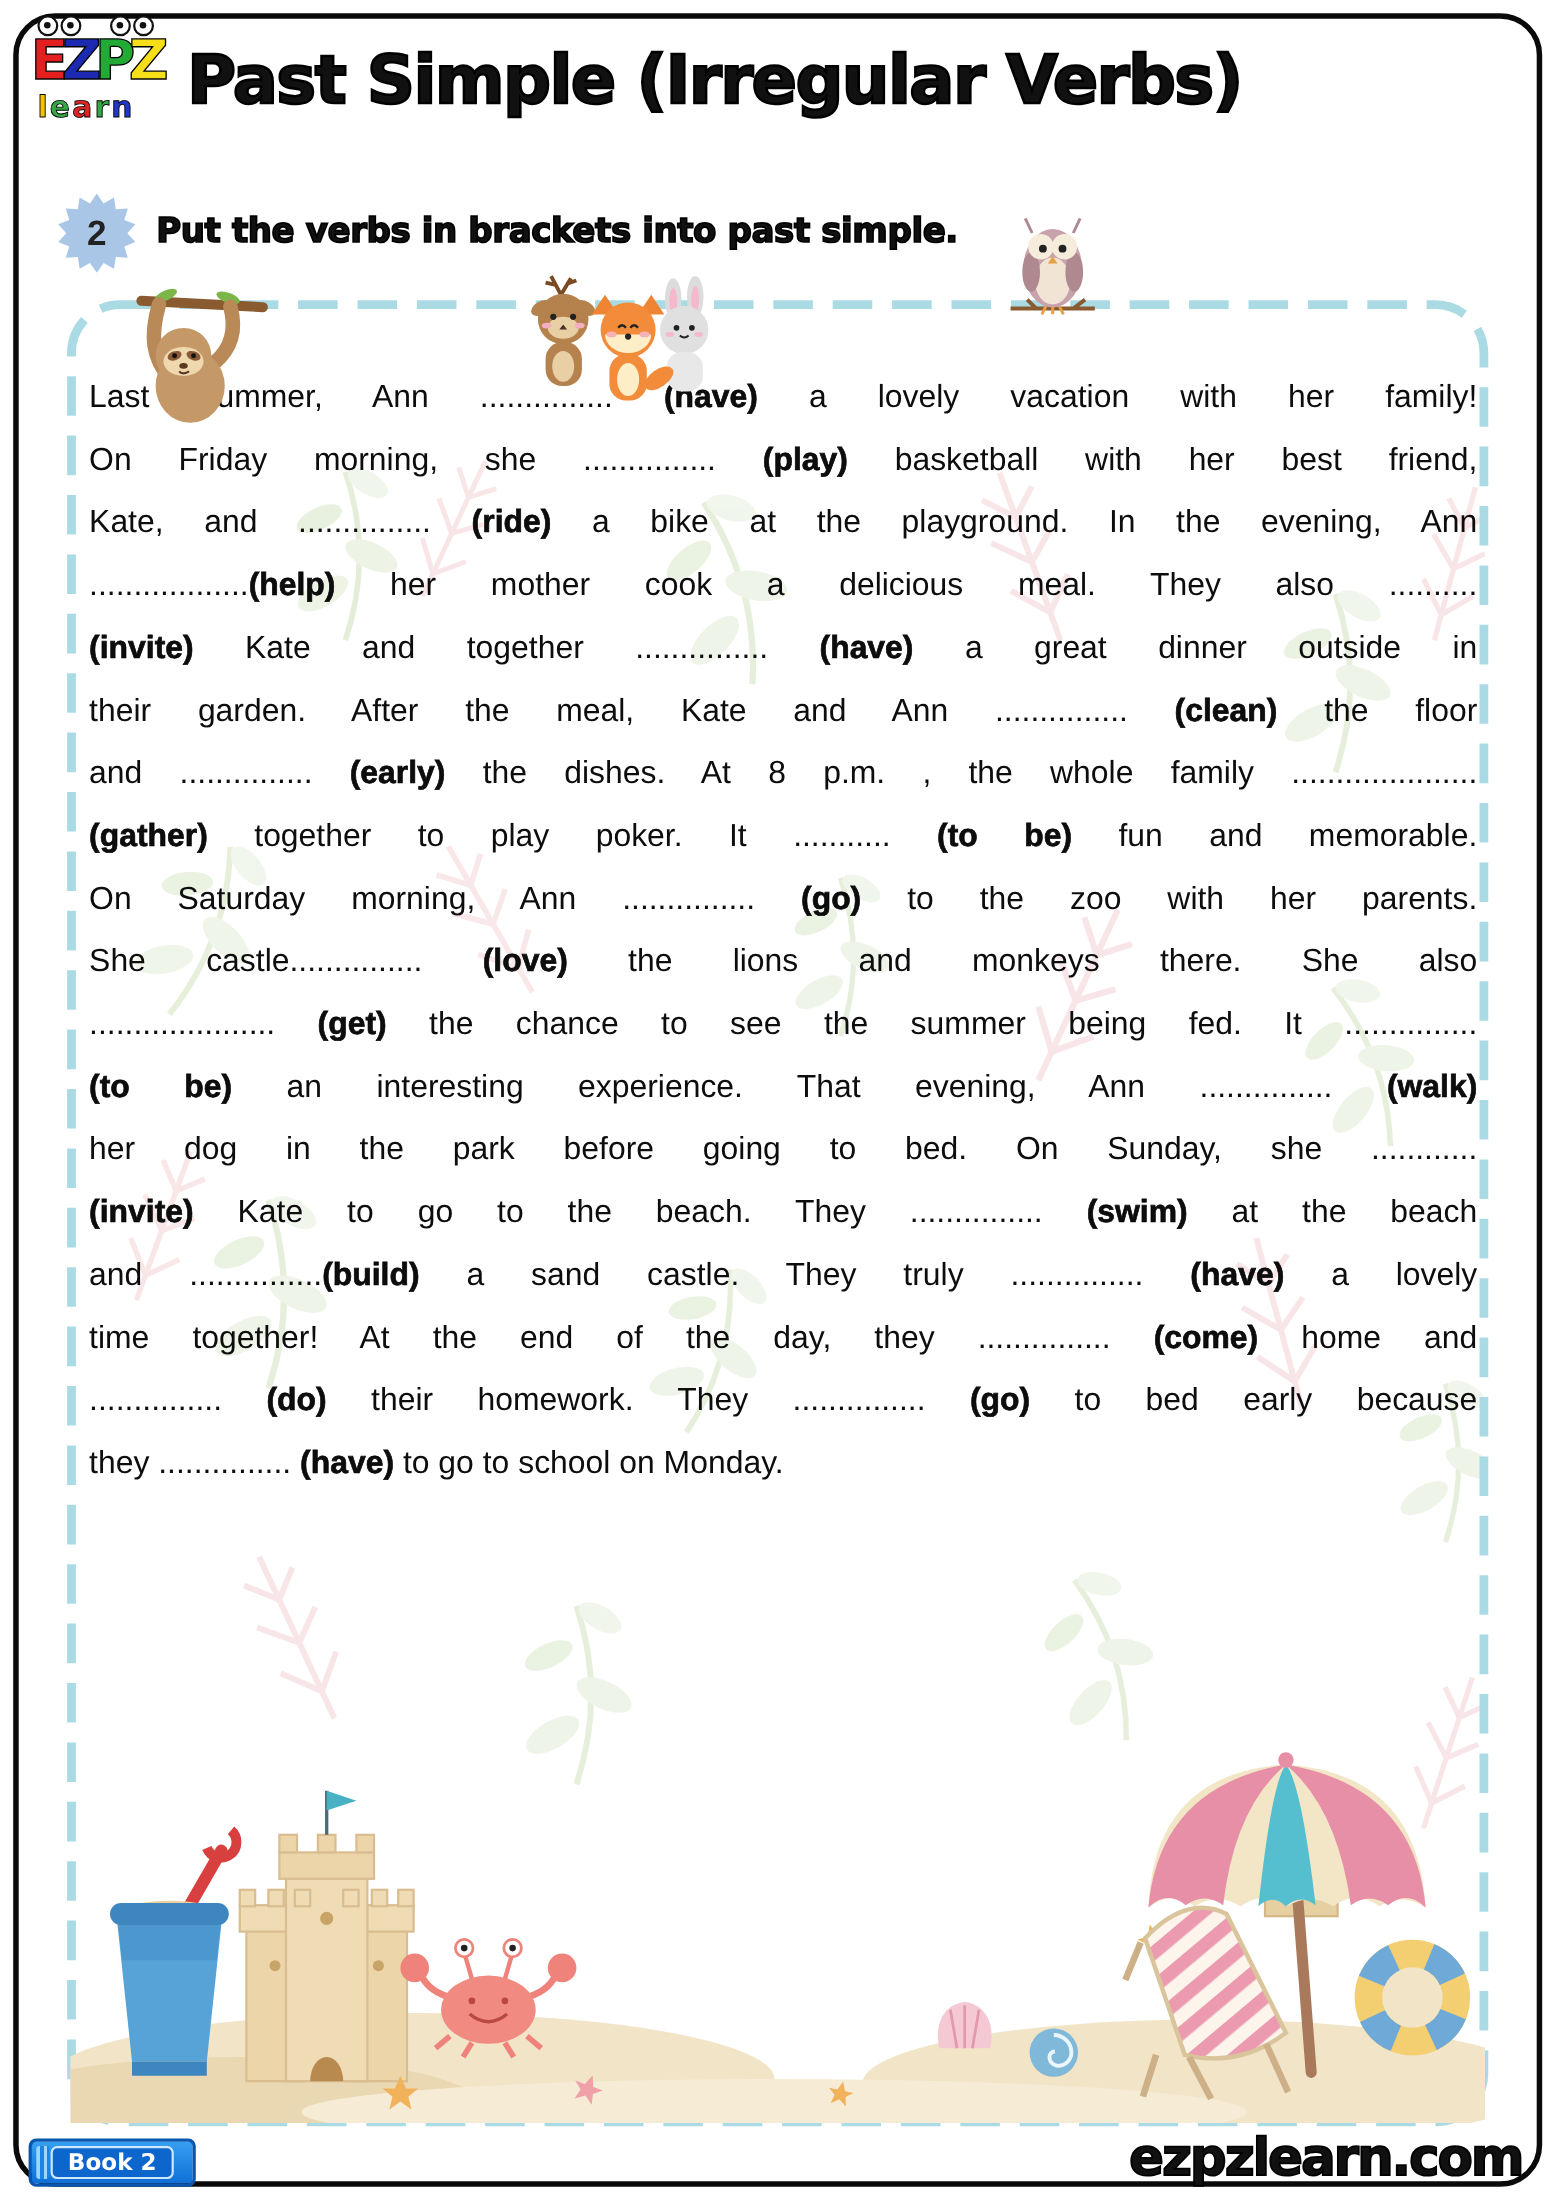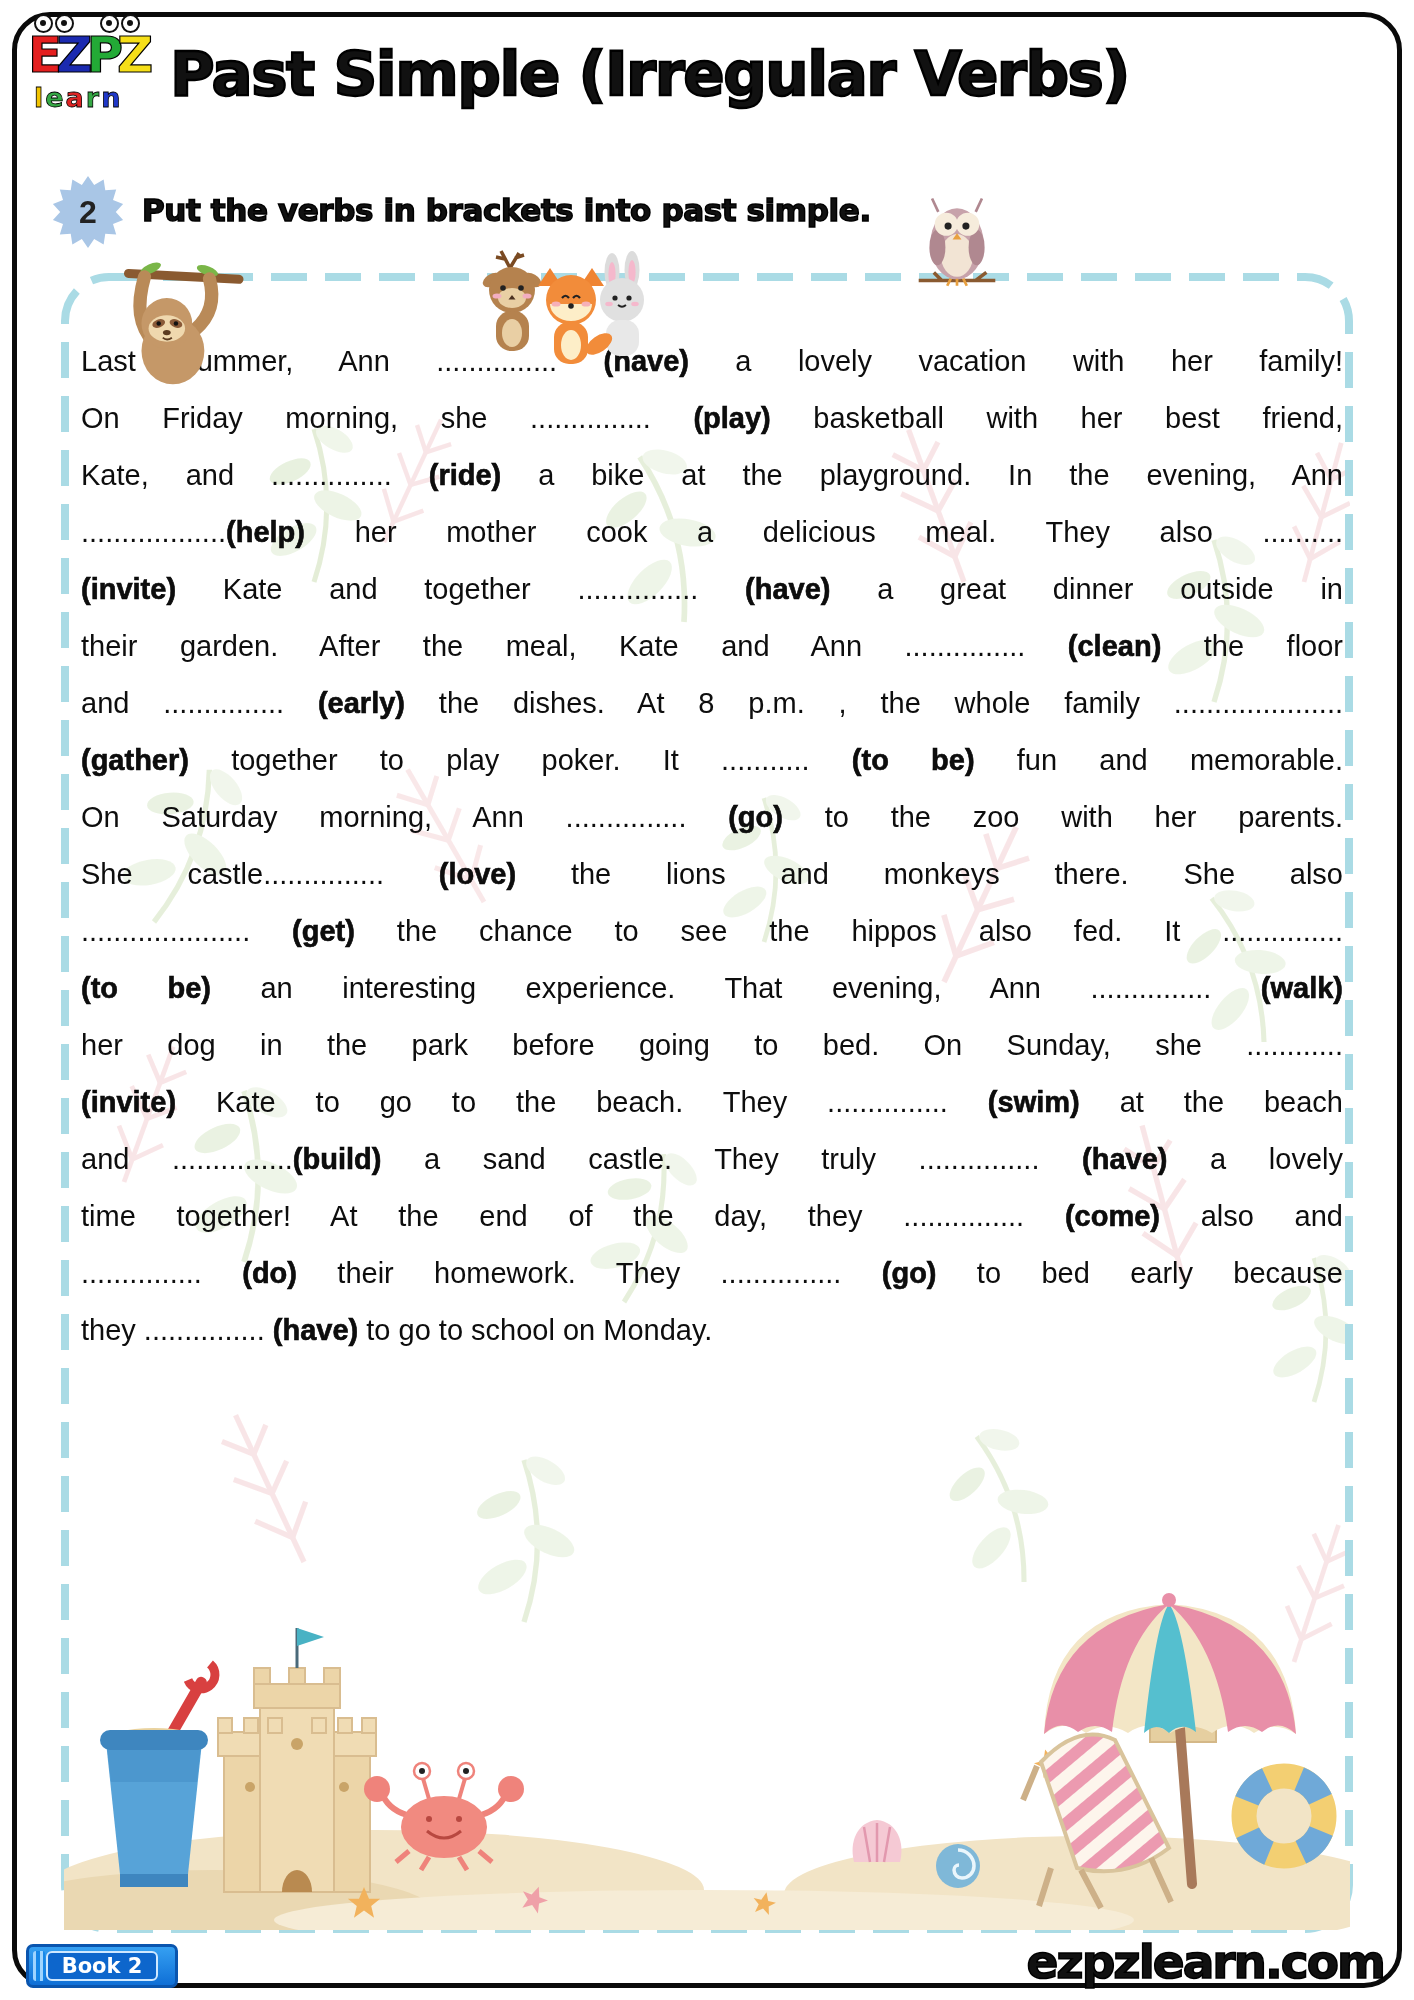--- a/index.html
+++ b/index.html
@@ -210,26 +210,26 @@
       <div class="pline"><span>Last summer, Ann ............... </span><span class="verb">(have)</span><span> a lovely vacation with her family!</span></div>
       <div class="pline"><span>On Friday morning, she ............... </span><span class="verb">(play)</span><span> basketball with her best friend,</span></div>
       <div class="pline"><span>Kate, and ............... </span><span class="verb">(ride)</span><span> a bike at the playground. In the evening, Ann</span></div>
       <div class="pline"><span>..................</span><span class="verb">(help)</span><span> her mother cook a delicious meal. They also ..........</span></div>
       <div class="pline"><span class="verb">(invite)</span><span> Kate and together ............... </span><span class="verb">(have)</span><span> a great dinner outside in</span></div>
       <div class="pline"><span>their garden. After the meal, Kate and Ann ............... </span><span class="verb">(clean)</span><span> the floor</span></div>
       <div class="pline"><span>and ............... </span><span class="verb">(early)</span><span> the dishes. At 8 p.m. , the whole family .....................</span></div>
       <div class="pline"><span class="verb">(gather)</span><span> together to play poker. It ........... </span><span class="verb">(to be)</span><span> fun and memorable.</span></div>
       <div class="pline"><span>On Saturday morning, Ann ............... </span><span class="verb">(go)</span><span> to the zoo with her parents.</span></div>
       <div class="pline"><span>She castle............... </span><span class="verb">(love)</span><span> the lions and monkeys there. She also</span></div>
-      <div class="pline"><span>..................... </span><span class="verb">(get)</span><span> the chance to see the hippos also fed. It ...............</span></div>
+      <div class="pline"><span>..................... </span><span class="verb">(get)</span><span> the chance to see the summer being fed. It ...............</span></div>
       <div class="pline"><span class="verb">(to be)</span><span> an interesting experience. That evening, Ann ............... </span><span class="verb">(walk)</span></div>
       <div class="pline"><span>her dog in the park before going to bed. On Sunday, she ............</span></div>
       <div class="pline"><span class="verb">(invite)</span><span> Kate to go to the beach. They ............... </span><span class="verb">(swim)</span><span> at the beach</span></div>
       <div class="pline"><span>and ...............</span><span class="verb">(build)</span><span> a sand castle. They truly ............... </span><span class="verb">(have)</span><span> a lovely</span></div>
-      <div class="pline"><span>time together! At the end of the day, they ............... </span><span class="verb">(come)</span><span> also and</span></div>
+      <div class="pline"><span>time together! At the end of the day, they ............... </span><span class="verb">(come)</span><span> home and</span></div>
       <div class="pline"><span>............... </span><span class="verb">(do)</span><span> their homework. They ............... </span><span class="verb">(go)</span><span> to bed early because</span></div>
       <div class="pline last"><span>they ............... </span><span class="verb">(have)</span><span> to go to school on Monday.</span></div>
     </div>
 
   <svg class="beach" viewBox="0 0 1286 348">
     <defs>
       <pattern id="stripes" width="24" height="24" patternUnits="userSpaceOnUse" patternTransform="rotate(50)">
         <rect width="24" height="24" fill="#fdf5ec"></rect>
         <rect width="12" height="24" fill="#ec9ab0"></rect>
       </pattern>

